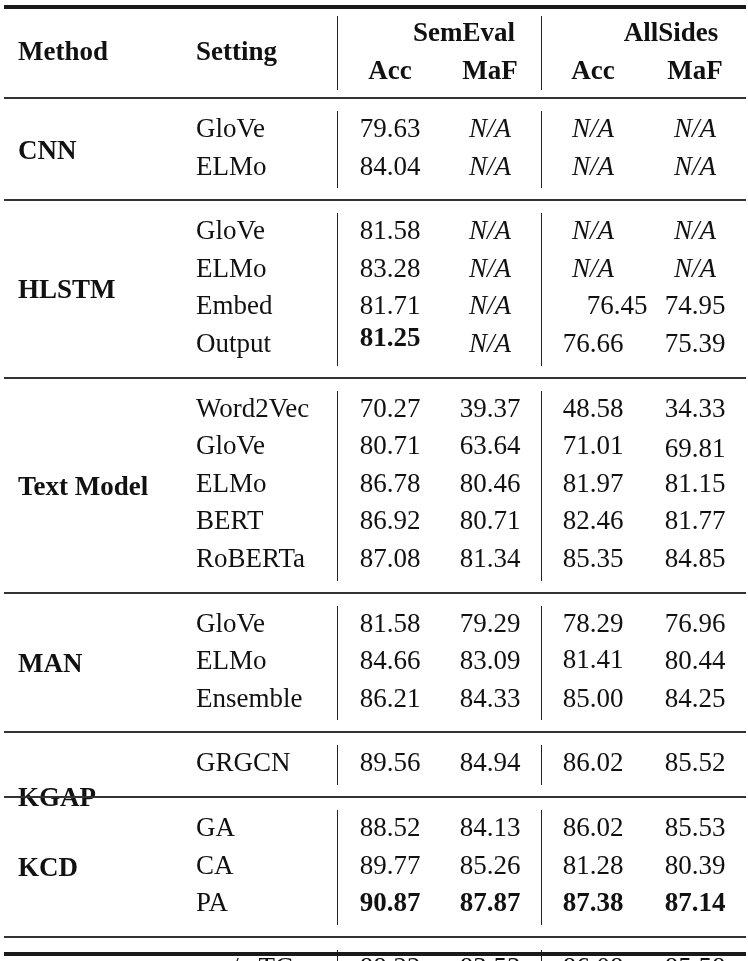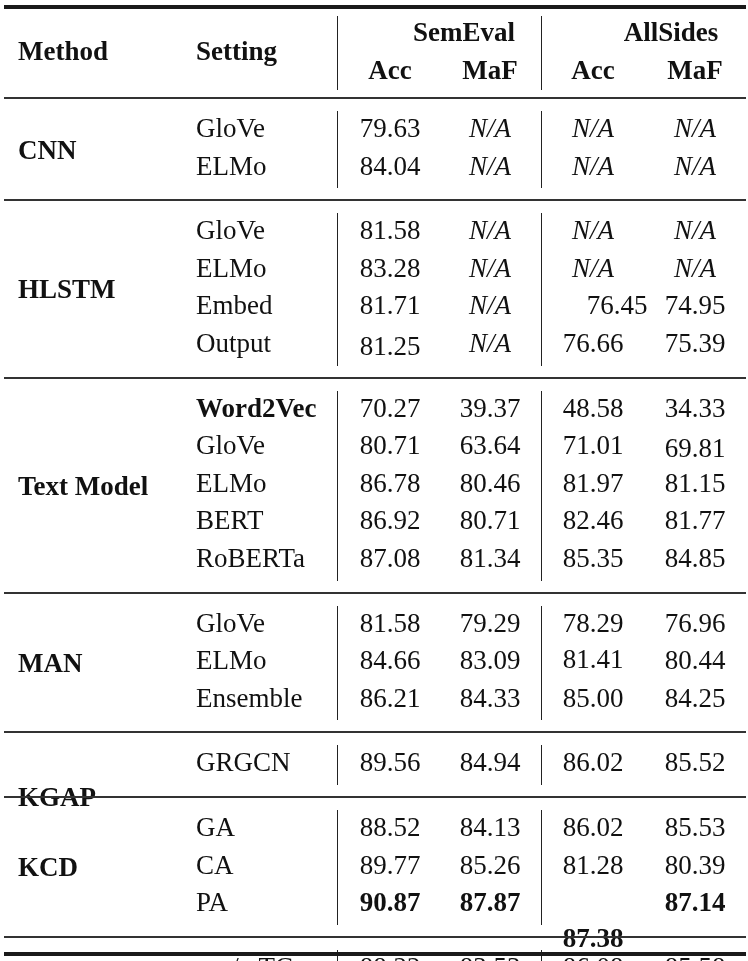--- a/index.html
+++ b/index.html
@@ -62,29 +62,29 @@
       <div class="cell num" style="left: 340px; top: 252.8px;">83.28</div>
       <div class="cell num na" style="left: 440px; top: 252.8px;">N/A</div>
       <div class="cell num na" style="left: 543px; top: 252.8px;">N/A</div>
       <div class="cell num na" style="left: 645px; top: 252.8px;">N/A</div>
       <div class="cell setting" style="top: 290.4px;">Embed</div>
       <div class="cell num" style="left: 340px; top: 290.4px;">81.71</div>
       <div class="cell num na" style="left: 440px; top: 290.4px;">N/A</div>
       <div class="cell num" style="left: 543px; top: 290.4px; margin-left: 24px;">76.45</div>
       <div class="cell num" style="left: 645px; top: 290.4px;">74.95</div>
       <div class="cell setting" style="top: 328px;">Output</div>
-      <div class="cell num" style="left: 340px; top: 331px;">81.25</div>
+      <div class="cell num" style="left: 340px; top: 322px; font-weight: bold;">81.25</div>
       <div class="cell num na" style="left: 440px; top: 328px;">N/A</div>
       <div class="cell num" style="left: 543px; top: 328px;">76.66</div>
       <div class="cell num" style="left: 645px; top: 328px;">75.39</div>
       <div class="rule mid" style="top: 376.6px;"></div>
       <div class="vline" style="left: 337px; top: 390.6px; height: 190px;"></div>
       <div class="vline" style="left: 541px; top: 390.6px; height: 190px;"></div>
       <div class="cell method" style="top: 470.6px;">Text Model</div>
-      <div class="cell setting" style="top: 392.6px; font-weight: bold;">Word2Vec</div>
+      <div class="cell setting" style="top: 392.6px;">Word2Vec</div>
       <div class="cell num" style="left: 340px; top: 392.6px;">70.27</div>
       <div class="cell num" style="left: 440px; top: 392.6px;">39.37</div>
       <div class="cell num" style="left: 543px; top: 392.6px;">48.58</div>
       <div class="cell num" style="left: 645px; top: 392.6px;">34.33</div>
       <div class="cell setting" style="top: 430.2px;">GloVe</div>
       <div class="cell num" style="left: 340px; top: 430.2px;">80.71</div>
       <div class="cell num" style="left: 440px; top: 430.2px;">63.64</div>
       <div class="cell num" style="left: 543px; top: 430.2px;">71.01</div>
       <div class="cell num" style="left: 645px; top: 433px;">69.81</div>
       <div class="cell setting" style="top: 467.8px;">ELMo</div>
@@ -140,21 +140,21 @@
       <div class="cell num" style="left: 543px; top: 812px;">86.02</div>
       <div class="cell num" style="left: 645px; top: 812px;">85.53</div>
       <div class="cell setting" style="top: 849.6px;">CA</div>
       <div class="cell num" style="left: 340px; top: 849.6px;">89.77</div>
       <div class="cell num" style="left: 440px; top: 849.6px;">85.26</div>
       <div class="cell num" style="left: 543px; top: 849.6px;">81.28</div>
       <div class="cell num" style="left: 645px; top: 849.6px;">80.39</div>
       <div class="cell setting" style="top: 887.2px;">PA</div>
       <div class="cell num bold" style="left: 340px; top: 887.2px;">90.87</div>
       <div class="cell num bold" style="left: 440px; top: 887.2px;">87.87</div>
-      <div class="cell num bold" style="left: 543px; top: 887.2px; margin-top: 36px;">87.38</div>
+      <div class="cell num bold" style="left: 543px; top: 887.2px;">87.38</div>
       <div class="cell num bold" style="left: 645px; top: 887.2px;">87.14</div>
       <div class="rule mid" style="top: 935.8px;"></div>
       <div class="vline" style="left: 337px; top: 949.8px; height: 77.2px;"></div>
       <div class="vline" style="left: 541px; top: 949.8px; height: 77.2px;"></div>
       <div class="cell setting" style="top: 951.8px;">- w/o TC</div>
       <div class="cell num" style="left: 340px; top: 951.8px;">88.22</div>
       <div class="cell num" style="left: 440px; top: 951.8px;">83.53</div>
       <div class="cell num" style="left: 543px; top: 951.8px;">86.08</div>
       <div class="cell num" style="left: 645px; top: 951.8px;">85.58</div>
     </div>

